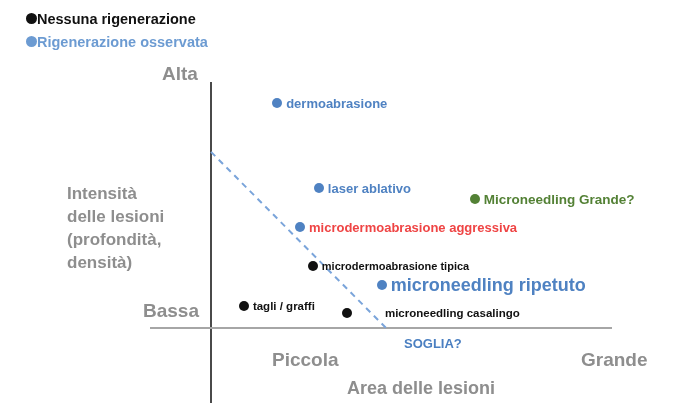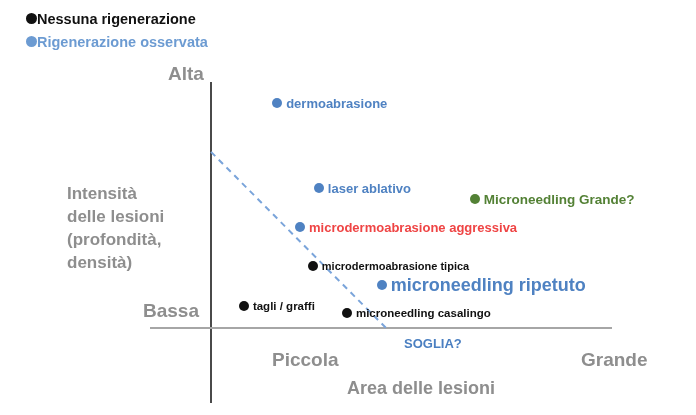--- a/index.html
+++ b/index.html
@@ -29,21 +29,21 @@
     position: absolute; left: 210px; top: 82px;
     width: 2px; height: 321px; background: var(--axis-line-dark);
   }
   .x-axis-line {
     position: absolute; left: 150px; top: 327px;
     width: 462px; height: 2px; background: var(--axis-line-gray);
   }
 
   
   .axis-label { position: absolute; color: var(--axis-gray); white-space: nowrap; }
-  .alta    { left: 168px; top: 63px;  font-size: 19px; }
+  .alta    { left: 162px; top: 63px;  font-size: 19px; }
   .bassa   { left: 143px; top: 300px; font-size: 19px; }
   .piccola { left: 272px; top: 349px; font-size: 19px; }
   .grande  { left: 581px; top: 349px; font-size: 19px; }
   .x-title { left: 347px; top: 378px; font-size: 18px; }
   .y-title { left: 67px;  top: 144px; font-size: 17px; line-height: 23px; margin-top: 38px; }
 
   
   .soglia {
     position: absolute; left: 404px; top: 336px;
     font-size: 13px; color: var(--soglia-blue); white-space: nowrap;
@@ -105,21 +105,21 @@
   <div class="pt" style="left: 25.4%; bottom: 25.5%;">
         <span class="pdot" style="background: rgb(17, 17, 17);"></span>
         <span class="plabel" style="color: rgb(17, 17, 17); font-size: 11px;">microdermoabrasione tipica</span>
       </div>
       <div class="pt" style="left: 8.2%; bottom: 9.3%;">
         <span class="pdot" style="background: rgb(17, 17, 17);"></span>
         <span class="plabel" style="color: rgb(17, 17, 17); font-size: 11.5px;">tagli / graffi</span>
       </div>
       <div class="pt" style="left: 33.9%; bottom: 6.5%;">
         <span class="pdot" style="background: rgb(17, 17, 17);"></span>
-        <span class="plabel" style="color: rgb(17, 17, 17); font-size: 11.5px;">microneedling casalingo</span>
+        <span class="plabel" style="color: rgb(17, 17, 17); font-size: 11.5px; margin-left: 29px;">microneedling casalingo</span>
       </div>
       <div class="pt" style="left: 16.5%; bottom: 91.5%;">
         <span class="pdot" style="background: rgb(79, 130, 194);"></span>
         <span class="plabel" style="color: rgb(79, 130, 194); font-size: 13px;">dermoabrasione</span>
       </div>
       <div class="pt" style="left: 26.9%; bottom: 57.1%;">
         <span class="pdot" style="background: rgb(79, 130, 194);"></span>
         <span class="plabel" style="color: rgb(79, 130, 194); font-size: 13px;">laser ablativo</span>
       </div>
       <div class="pt" style="left: 22.2%; bottom: 41.3%;">

